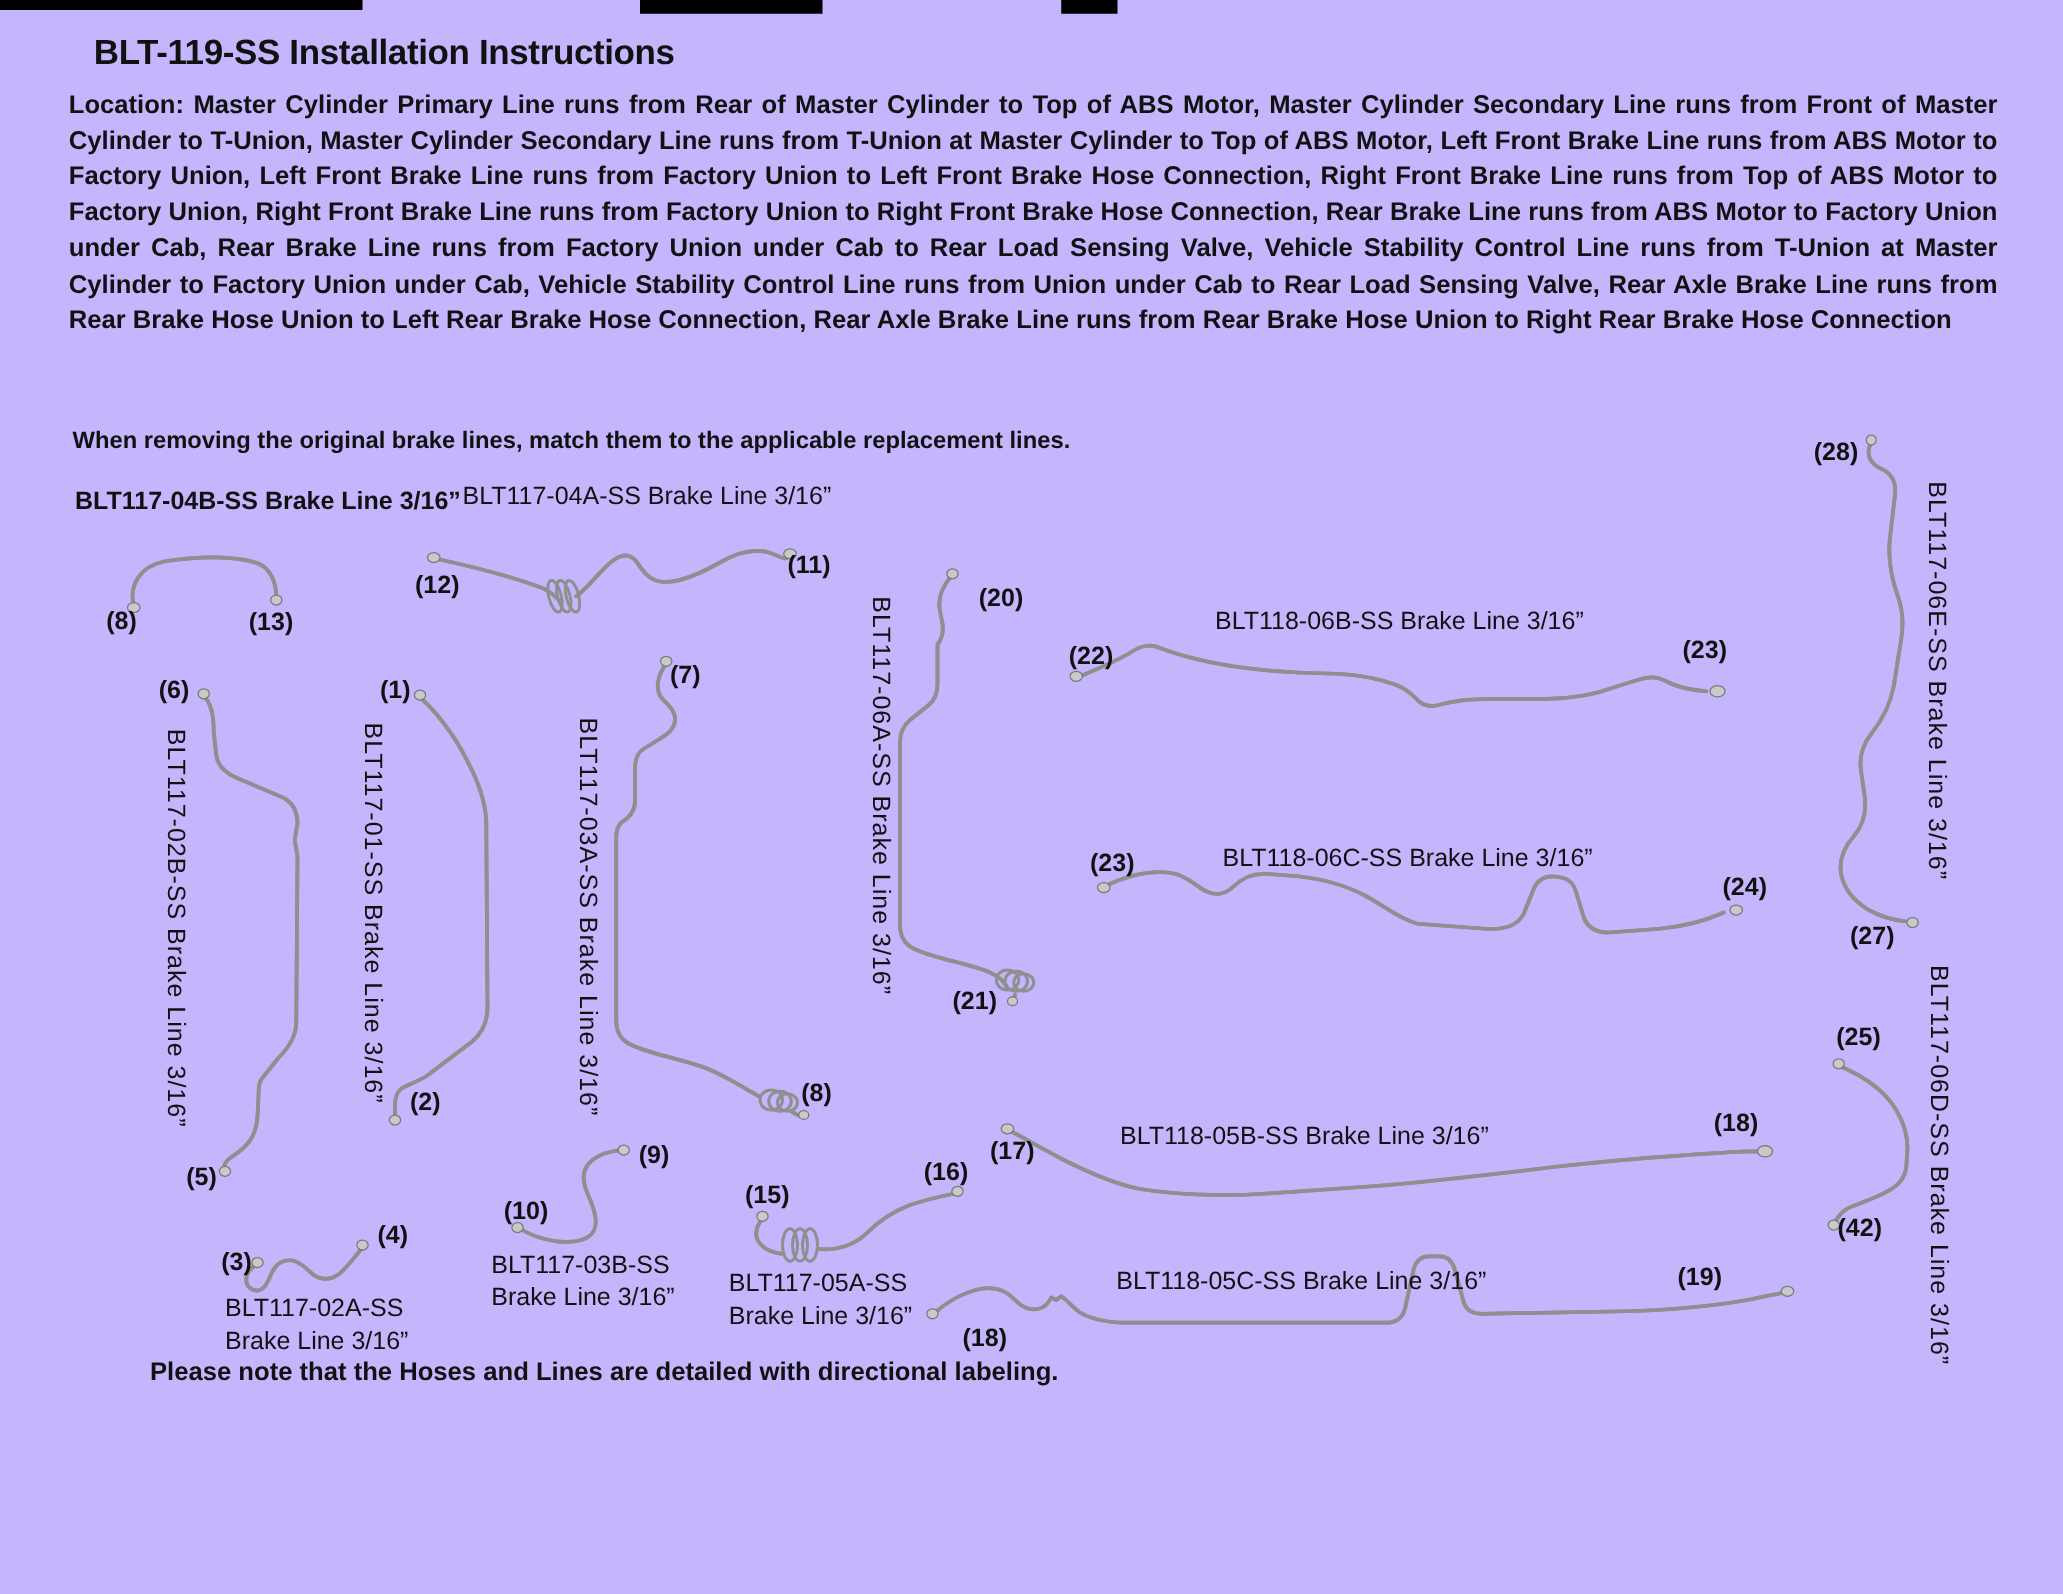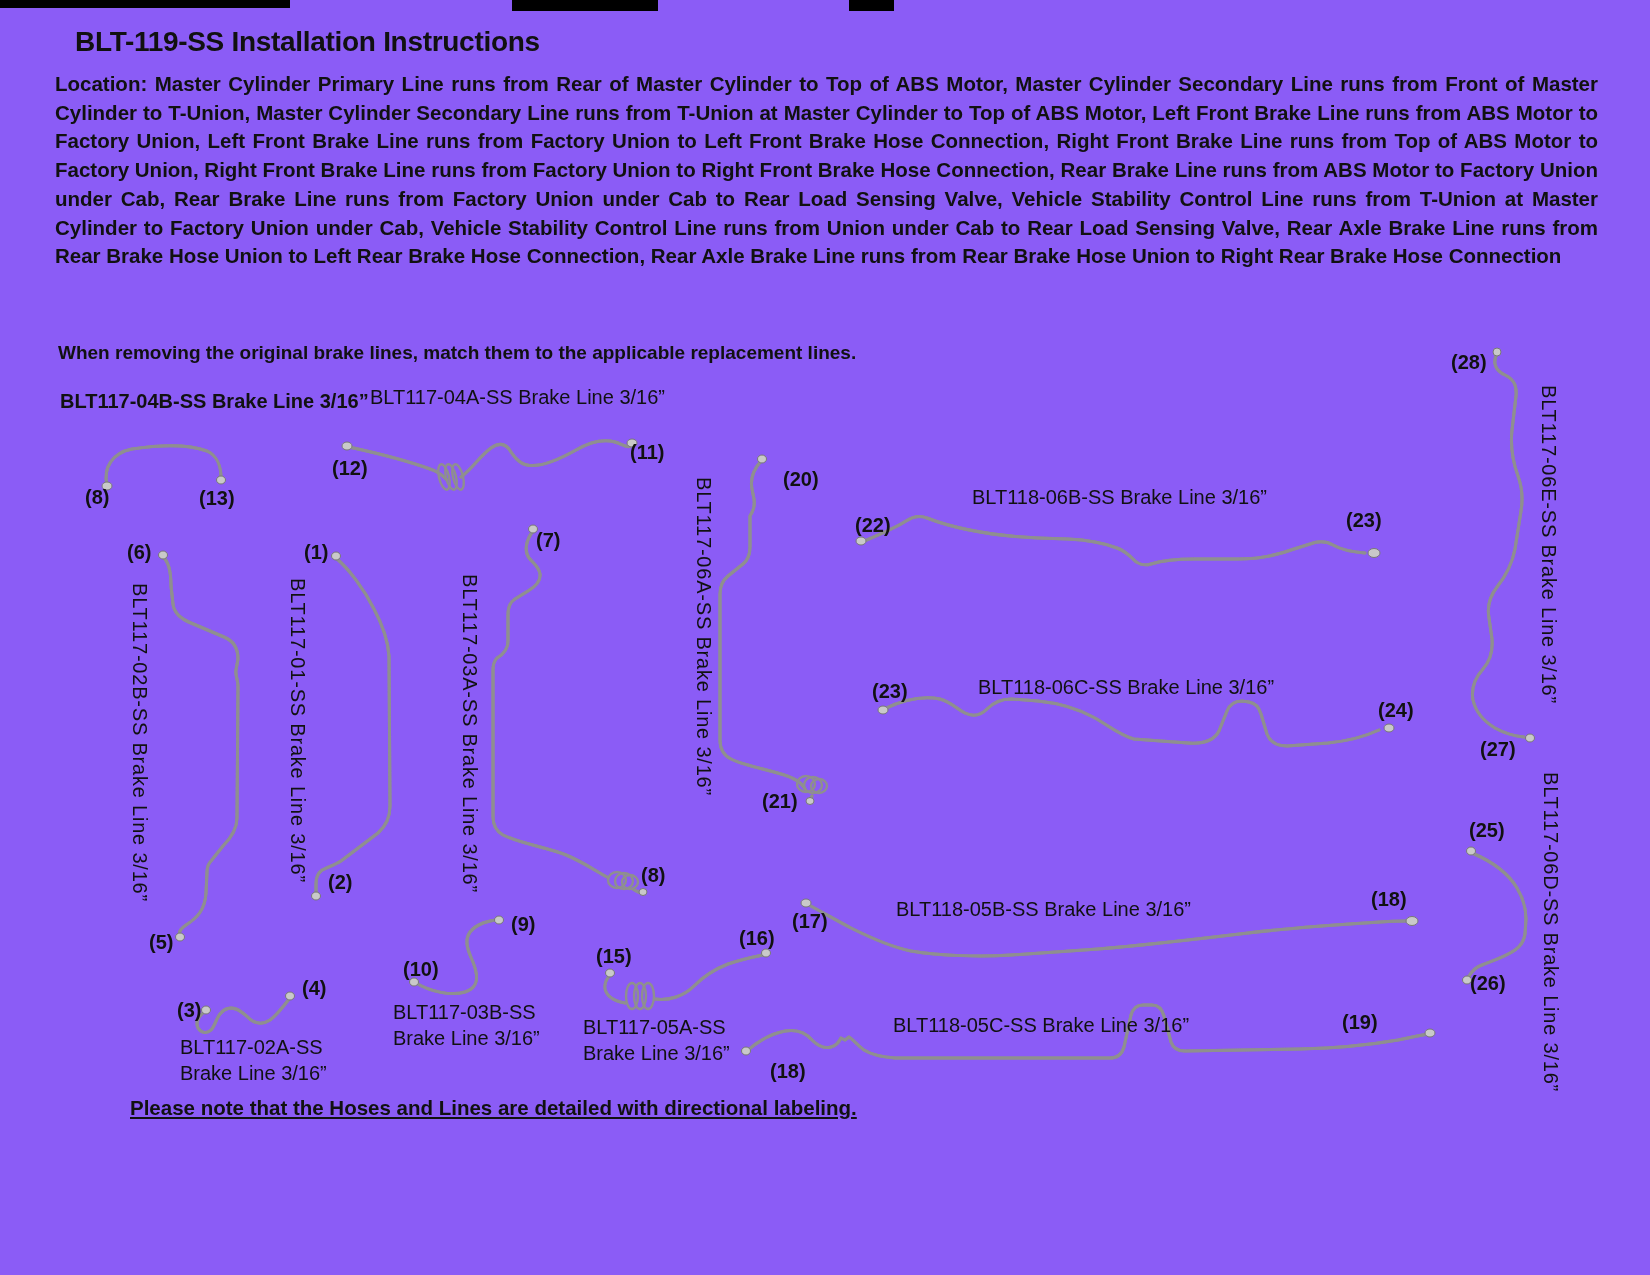--- a/index.html
+++ b/index.html
@@ -1,22 +1,22 @@
 <!DOCTYPE html>
 <html><head>
 <meta charset="utf-8">
 <style>
   html,body{margin:0;padding:0;background:#ffffff;}
   body{width:1650px;height:1275px;position:relative;font-family:"Liberation Sans",sans-serif;color:#111;}
-  .page{position:absolute;left:0;top:0;width:1650px;height:1275px;background:#8b5cf6;overflow:hidden;}
+  .page{position:absolute;left:0;top:0;width:1650px;height:1275px;background:#c4b5fd;overflow:hidden;}
   .artifact{position:absolute;top:0;background:#000;}
   .title{position:absolute;left:75px;top:26px;margin:0;font-size:28px;font-weight:bold;letter-spacing:-0.3px;}
   .para{position:absolute;left:55px;top:70px;width:1543px;margin:0;font-size:20.5px;font-weight:bold;line-height:28.7px;text-align:justify;}
   .note{position:absolute;left:58px;top:342px;margin:0;font-size:19px;font-weight:bold;}
-  .foot{position:absolute;left:114px;margin:16px;font-size:20.5px;font-weight:bold;text-decoration:underline;}
+  .foot{position:absolute;left:114px;margin:6px;font-size:20.5px;font-weight:bold;}
   .f1{top:1080px;} .f2{top:1113px;}
   .co{position:absolute;font-size:20px;font-weight:bold;white-space:nowrap;}
   .plabel{position:absolute;font-size:20px;font-weight:normal;white-space:nowrap;line-height:26px;}
   .vlabel{position:absolute;font-size:20px;font-weight:normal;white-space:nowrap;writing-mode:vertical-rl;text-orientation:mixed;letter-spacing:0.8px;}
   svg.lines{position:absolute;left:0;top:0;}
   .base{fill:none;stroke:#8f8f8f;stroke-width:3;stroke-linecap:round;stroke-linejoin:round;}
   .hi{fill:none;stroke:#e0e0e0;stroke-width:1.1;stroke-linecap:round;stroke-linejoin:round;}
   .fit{fill:#c9c9c9;stroke:#787878;stroke-width:1;}
   .coil{fill:none;stroke:#8f8f8f;stroke-width:2.4;}
 </style>
@@ -175,20 +175,20 @@
   <div class="co" style="left:641px;top:864px;">(8)</div>
   <div class="co" style="left:771px;top:468px;margin-left:12px;">(20)</div>
   <div class="co" style="left:762px;top:790px;">(21)</div>
   <div class="co" style="left:855px;top:514px;">(22)</div>
   <div class="co" style="left:1346px;top:509px;">(23)</div>
   <div class="co" style="left:872px;top:680px;">(23)</div>
   <div class="co" style="left:1378px;top:699px;">(24)</div>
   <div class="co" style="left:1451px;top:351px;">(28)</div>
   <div class="co" style="left:1480px;top:738px;">(27)</div>
   <div class="co" style="left:1469px;top:819px;">(25)</div>
-  <div class="co" style="left:1470px;top:972px;">(26)</div>
+  <div class="co" style="left:1470px;top:972px;">(42)</div>
   <div class="co" style="left:792px;top:910px;">(17)</div>
   <div class="co" style="left:1371px;top:888px;">(18)</div>
   <div class="co" style="left:770px;top:1060px;">(18)</div>
   <div class="co" style="left:1342px;top:1011px;">(19)</div>
 
   <p class="foot f1">Please note that the Hoses and Lines are detailed with directional labeling.</p>
 </div>
 
 </body></html>

